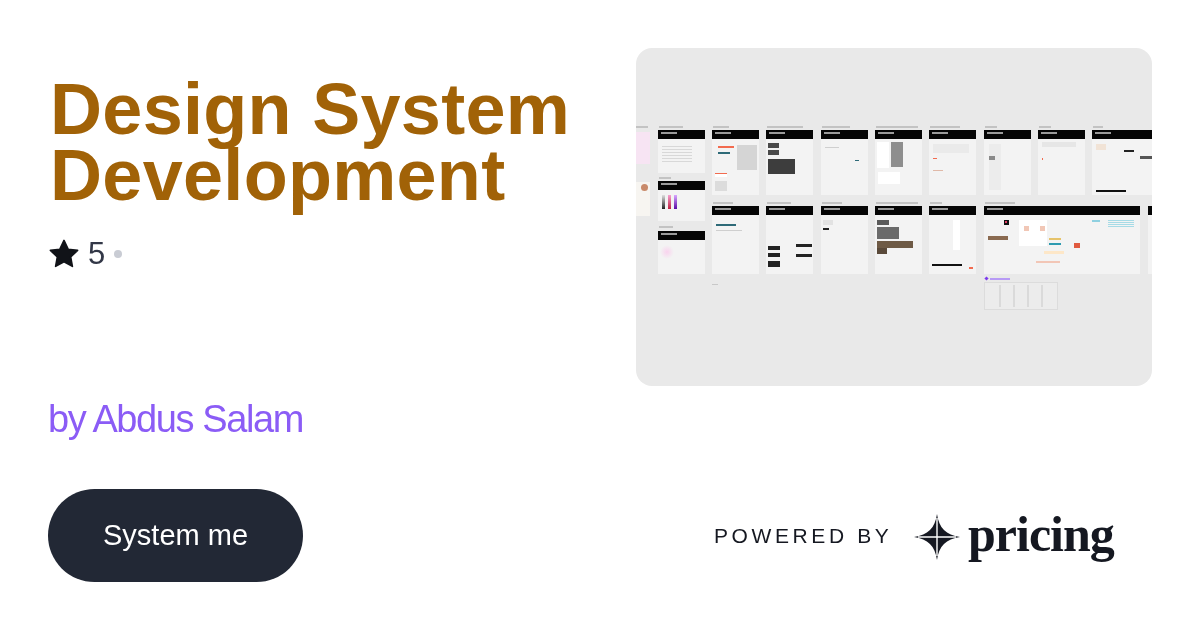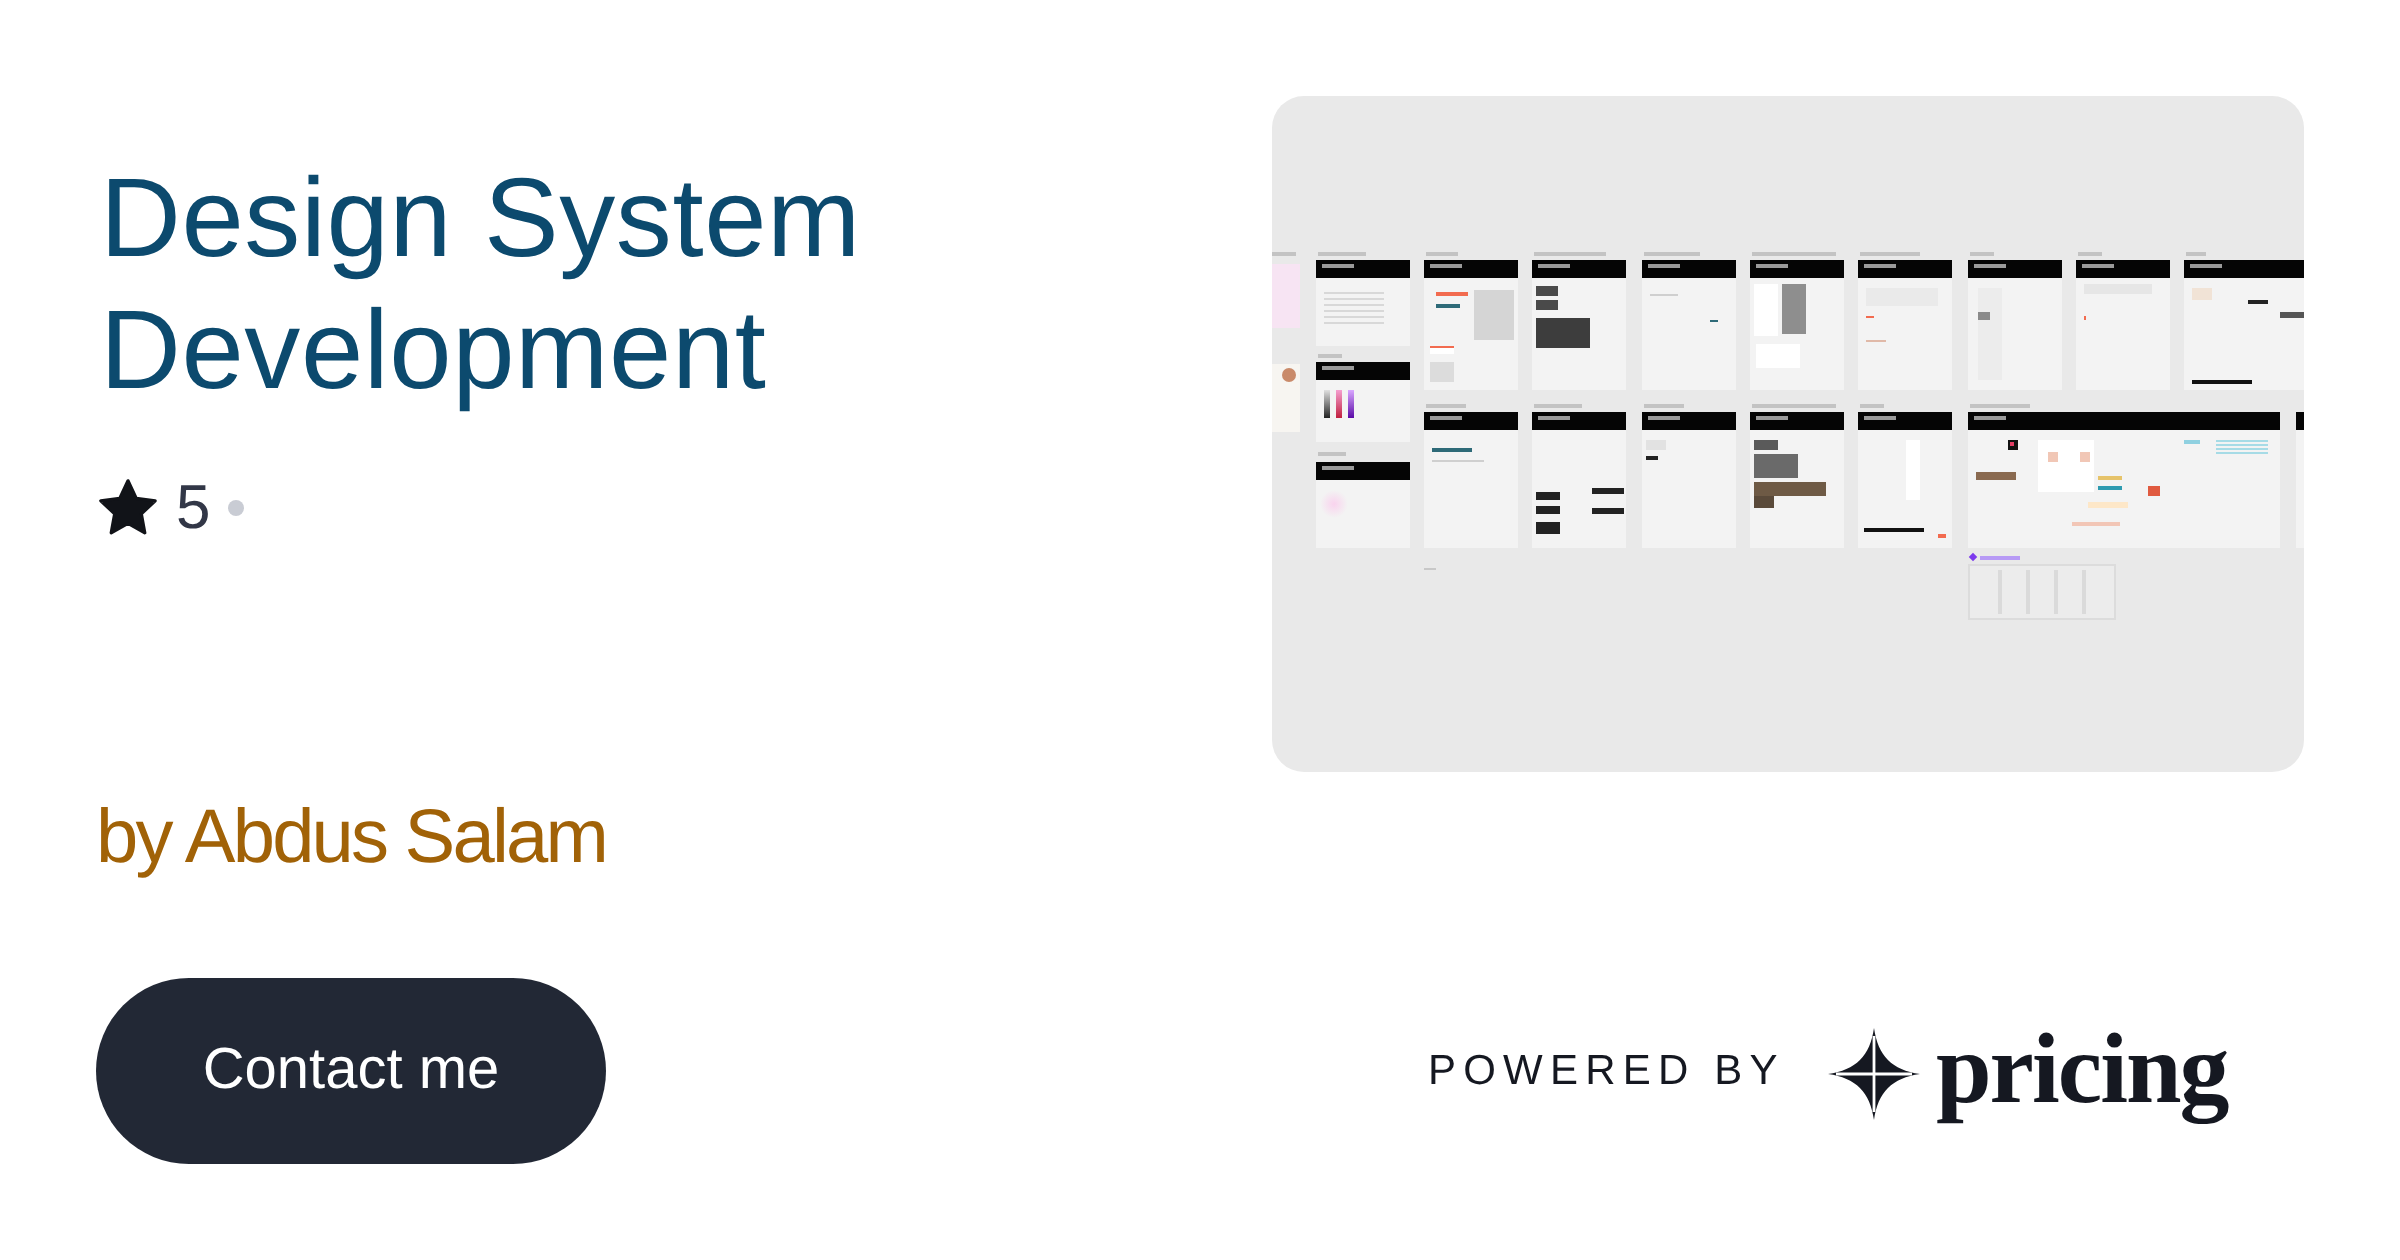--- a/index.html
+++ b/index.html
@@ -1,34 +1,34 @@
 <!DOCTYPE html>
 <html><head>
   <meta charset="utf-8">
   <style>
     * { box-sizing: border-box; margin: 0; padding: 0; }
     html, body { width: 1200px; height: 630px; background: #ffffff; overflow: hidden; }
     body { position: relative; font-family: "Liberation Sans", "DejaVu Sans", sans-serif; color: #111111; }
 
     .title {
       position: absolute; left: 50px; top: 76px; width: 540px;
-      font-size: 56px; line-height: 66px; font-weight: 400; color: #0c4a6e;
+      font-size: 72px; line-height: 66px; font-weight: 700; color: #a16207;
       letter-spacing: 0.3px;
     }
     .meta {
       position: absolute; left: 48px; top: 234px; height: 40px;
       display: flex; align-items: center; gap: 0;
       font-size: 31px; color: #323747; font-weight: 400;
     }
     .meta .star { width: 32px; height: 32px; margin-right: 8px; display: inline-block; }
     .meta .rating { margin-right: 9px; }
     .meta .dot { width: 8px; height: 8px; border-radius: 50%; background: #c9ccd4; margin-right: 17px; }
     .byline {
       position: absolute; left: 48px; top: 398px;
-      font-size: 38px; color: #a16207; letter-spacing: -1.4px; font-weight: 400;
+      font-size: 38px; color: #8b5cf6; letter-spacing: -1.4px; font-weight: 400;
     }
     .contact-btn {
       position: absolute; left: 48px; top: 489px; width: 255px; height: 93px;
       border-radius: 47px; background: #222835; color: #ffffff; border: none;
       font-family: "Liberation Sans", "DejaVu Sans", sans-serif;
       font-size: 29px; font-weight: 400; display: flex; align-items: center; justify-content: center;
       cursor: pointer;
     }
 
     .preview {
@@ -61,21 +61,21 @@
 <div class="meta">
   <svg class="star" viewBox="0 0 24 24">
     <path d="M12 1.8l3.1 6.6 7.1.9-5.2 4.9 1.3 7.1L12 17.8l-6.3 3.5 1.3-7.1L1.8 9.3l7.1-.9z" fill="#111318" stroke="#111318" stroke-width="1.2" stroke-linejoin="round"></path>
   </svg>
   <span class="rating">5</span>
   <span class="dot"></span>
 </div>
 
 <div class="byline">by Abdus Salam</div>
 
-<button class="contact-btn">Contact me</button>
+<button class="contact-btn">System me</button>
 
 <div class="preview" title="Design system Figma canvas preview">
 
   <div class="board-label" style="left:0;top:78px;width:12px;"></div>
   <div class="mini" style="left:0;top:84px;width:14px;height:32px;background:#f7e4f3;"></div>
   <div class="mini" style="left:0;top:134px;width:14px;height:34px;background:#f7f5f1;"></div>
   <div class="mini" style="left:5px;top:136px;width:7px;height:7px;border-radius:50%;background:#c98a6a;"></div>
 
   <div class="board-label" style="left:23px;top:78px;width:24px;"></div>
   <div class="board-label" style="left:77px;top:78px;width:16px;"></div>

